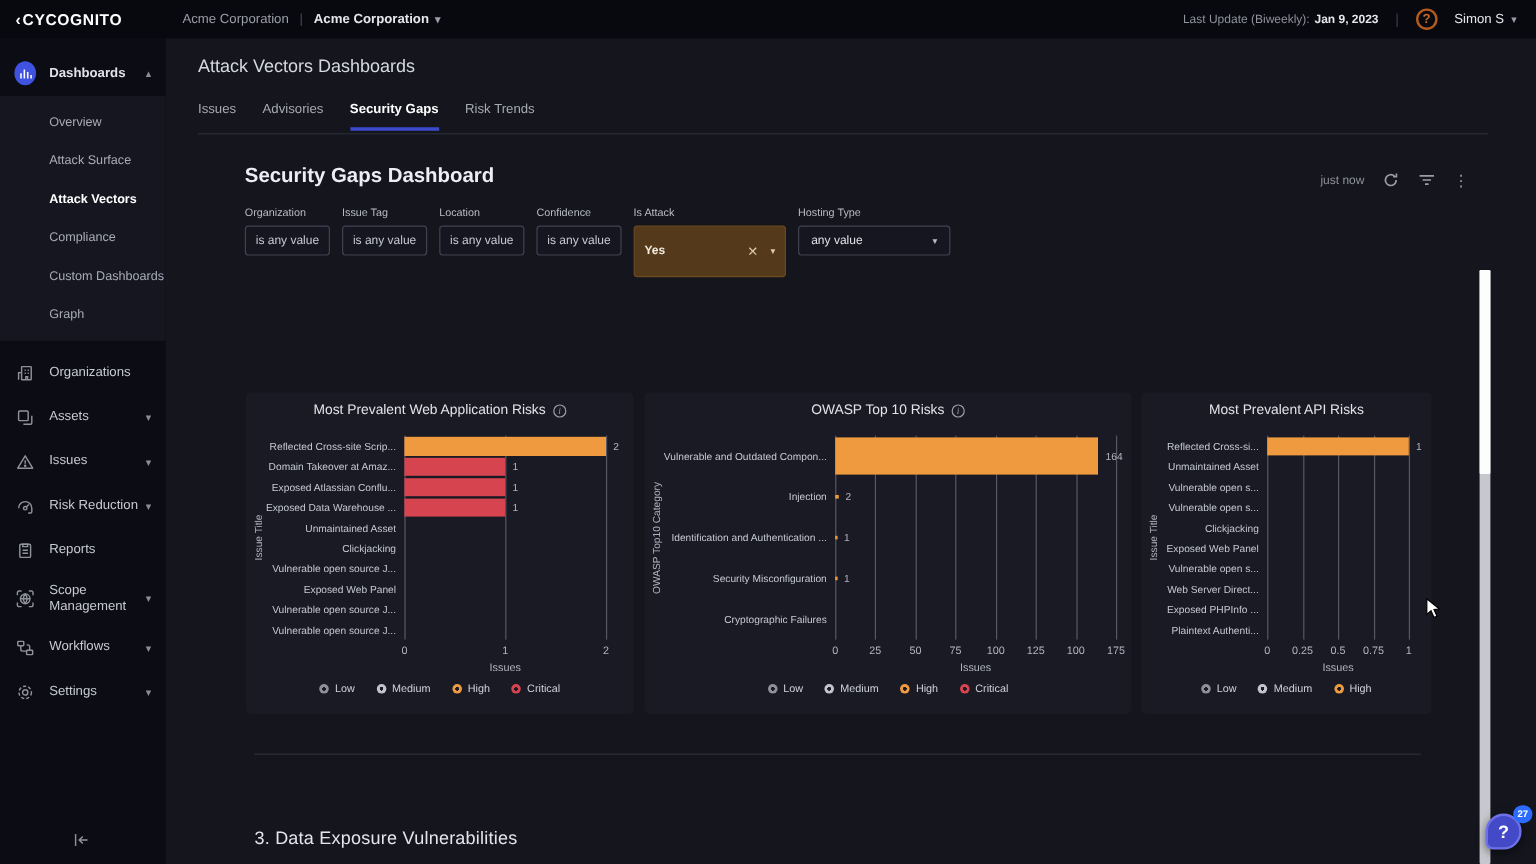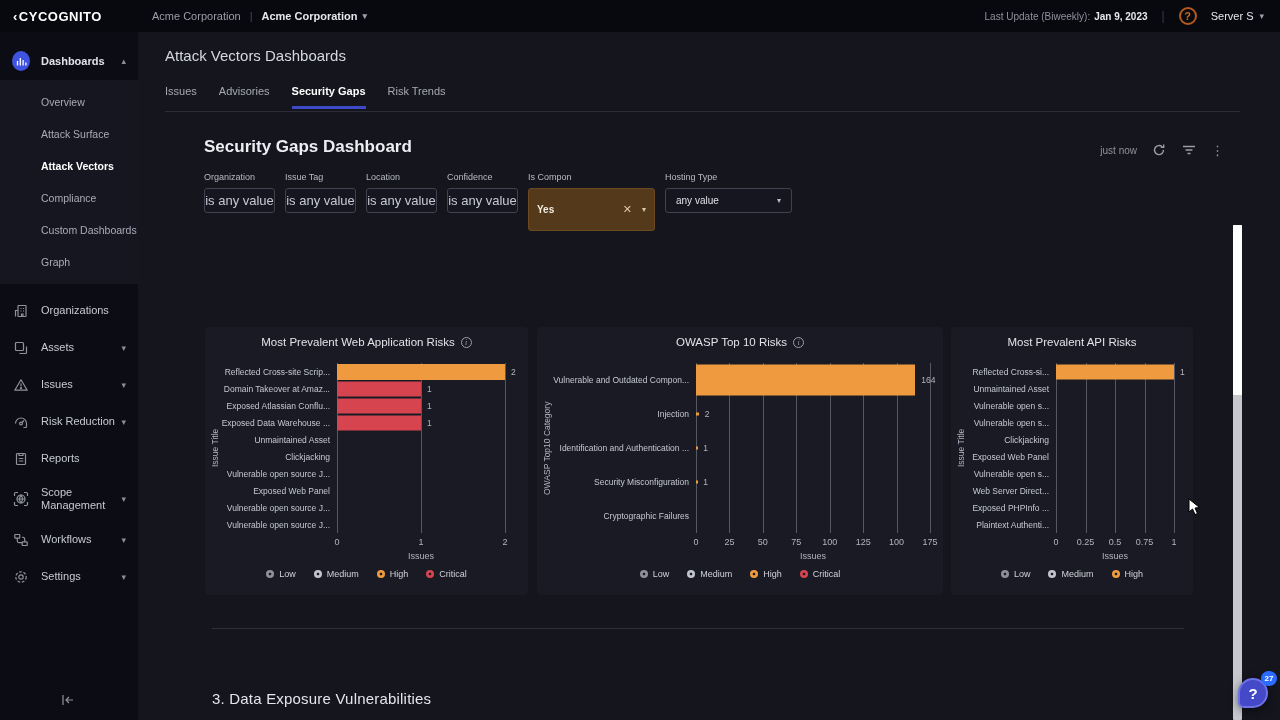--- a/index.html
+++ b/index.html
@@ -55,21 +55,21 @@
   .dash-title { position:absolute; left:66px; top:105px; font-size:17px; font-weight:bold; color:#eceef2; }
   .dash-controls { position:absolute; right:56px; top:110px; display:flex; align-items:center; gap:14px; color:#9b9da8; }
   .refreshed { font-size:10px; color:#8f919c; }
   .ctl-ico { width:16px; height:16px; display:flex; align-items:center; justify-content:center; cursor:pointer; }
   .kebab { font-size:13px; color:#9b9da8; letter-spacing:0; cursor:pointer; }
 
   .filters { position:absolute; left:66px; top:140px; display:flex; gap:10px; }
   .filter { display:flex; flex-direction:column; }
   .f-label { font-size:9px; color:#b9bbc5; margin-bottom:6px; }
   .f-input { width:71px; height:25px; background:#15161f; border:1px solid #404250; border-radius:3px;
-    color:#c7c9d3; font-size:13px; display:flex; align-items:center; justify-content:center; cursor:text; }
+    color:#c7c9d3; font-size:10px; display:flex; align-items:center; justify-content:center; cursor:text; }
   .f-chip { width:127px; height:43px; background:#54391a; border:1px solid #6b4a22; border-radius:3px;
     display:flex; align-items:center; padding:0 8px; cursor:pointer; }
   .f-chip .chip-val { font-size:10px; color:#f2ece1; font-weight:bold; flex:1; }
   .f-chip .chip-x { color:#d9c9ad; font-size:11px; margin-right:10px; }
   .f-chip .chip-car { color:#d9c9ad; font-size:8px; }
   .f-select { width:127px; height:25px; background:#15161f; border:1px solid #404250; border-radius:3px;
     display:flex; align-items:center; padding:0 10px; cursor:pointer; }
   .f-select .sel-val { font-size:10px; color:#e0e1e8; flex:1; }
   .f-select .sel-car { color:#b9bbc5; font-size:8px; }
 
@@ -130,21 +130,21 @@
       <span class="crumb-cur">
           <span>Acme Corporation</span>
           <span class="caret">▾</span>
         </span>
     </div>
     <div class="top-right">
       <span class="lastupd"><span>Last Update (Biweekly):</span><b>Jan 9, 2023</b></span>
       <span class="top-sep">|</span>
       <span class="help-ring">?</span>
       <span class="user">
-          <span>Server S</span>
+          <span>Simon S</span>
           <span class="caret">▾</span>
         </span>
     </div>
   </div>
 
   <div class="sidebar">
     <div id="sbnav" style="padding-top:10px;">
         <div class="sb-item sb-head">
           <span class="sb-ico">
             <span class="dash-circle">
@@ -294,21 +294,21 @@
       </div>
       <div class="filter">
         <span class="f-label">Location</span>
         <div class="f-input">is any value</div>
       </div>
       <div class="filter">
         <span class="f-label">Confidence</span>
         <div class="f-input">is any value</div>
       </div>
       <div class="filter">
-        <span class="f-label">Is Compon</span>
+        <span class="f-label">Is Attack</span>
         <div class="f-chip">
           <span class="chip-val">Yes</span>
           <span class="chip-x">✕</span>
           <span class="chip-car">▾</span>
         </div>
       </div>
       <div class="filter">
         <span class="f-label">Hosting Type</span>
         <div class="f-select">
           <span class="sel-val">any value</span>

